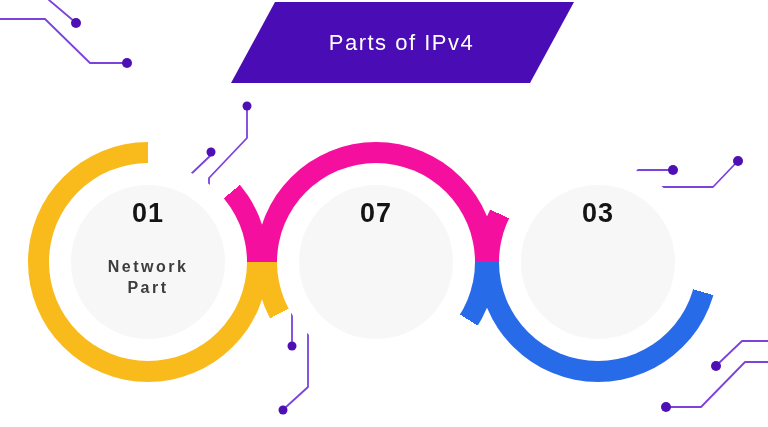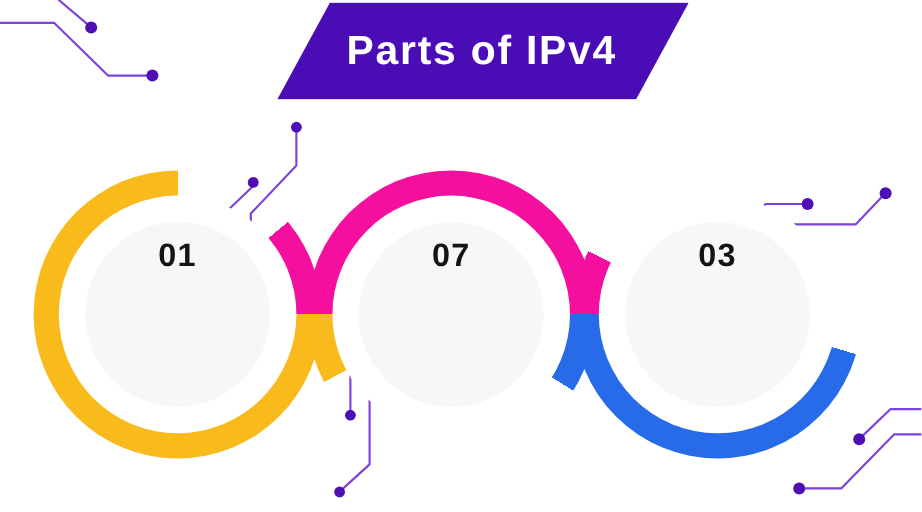--- a/index.html
+++ b/index.html
@@ -10,21 +10,21 @@
   }
 
   
   .banner {
     position:absolute; left:225px; top:2px; width:349px; height:81px;
     background:var(--banner);
     clip-path:polygon(50px 0, 100% 0, calc(100% - 44px) 100%, 6px 100%);
     display:flex; align-items:center; justify-content:center;
   }
   .banner-title {
-    color:var(--title_text); font-size:34px; font-weight:bold;
+    color:var(--title_text); font-size:22px; font-weight:normal;
     letter-spacing:1.5px; transform:translateX(2px);
   }
 
   
   .step { position:absolute; width:240px; height:240px; top:142px; }
   .step-1 { left:28px; }
   .step-2 { left:256px; }
   .step-3 { left:478px; }
   .ring { position:absolute; inset:0; border-radius:50%; }
   .ring-1 {
@@ -110,20 +110,24 @@
 
   <div class="banner">
     <div class="banner-title">Parts of IPv4</div>
   </div>
 
   <div class="step step-1">
     <div class="ring ring-1"></div>
     <div class="hole"></div>
     <div class="disc"></div>
     <div class="step-number">01</div>
+    <div class="step-label">
+      <span>Network</span>
+      <span>Part</span>
+    </div>
   </div>
 
   <div class="step step-2">
     <div class="ring ring-2"></div>
     <div class="hole"></div>
     <div class="disc"></div>
     <div class="step-number">07</div>
   </div>
 
   <div class="step step-3">

